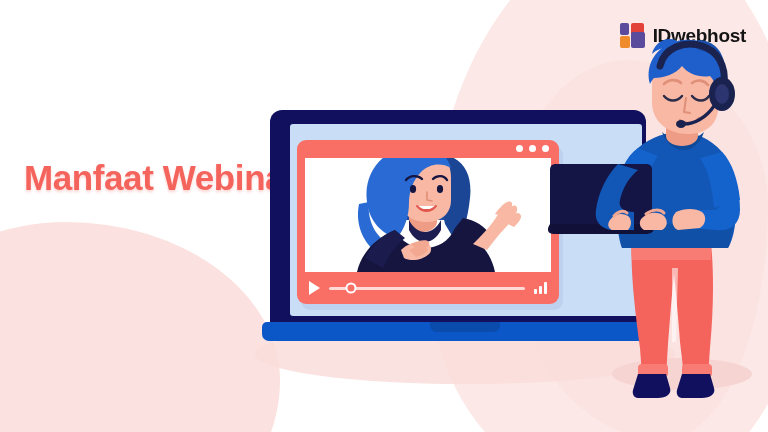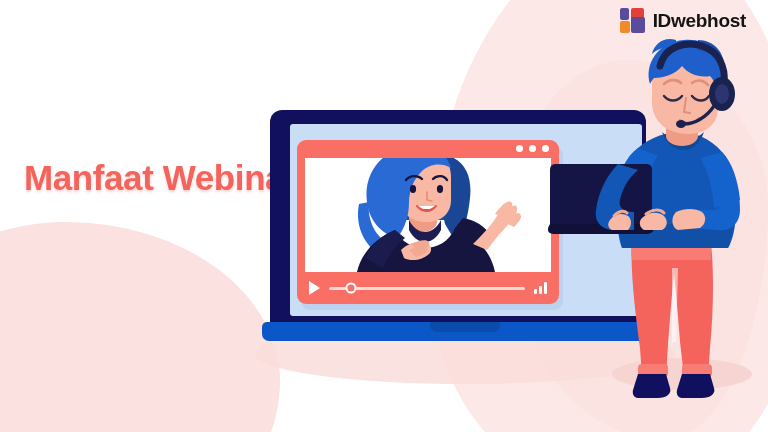--- a/index.html
+++ b/index.html
@@ -62,21 +62,21 @@
     bottom: 42px;
     width: 140px;
     height: 32px;
     background: #f6d4d1;
     border-radius: 50%;
   }
 
   
   .logo {
     position: absolute;
-    top: 8px;
+    top: 23px;
     right: 22px;
     display: flex;
     align-items: center;
     gap: 7px;
   }
   .logo-mark {
     position: relative;
     width: 26px;
     height: 26px;
   }

